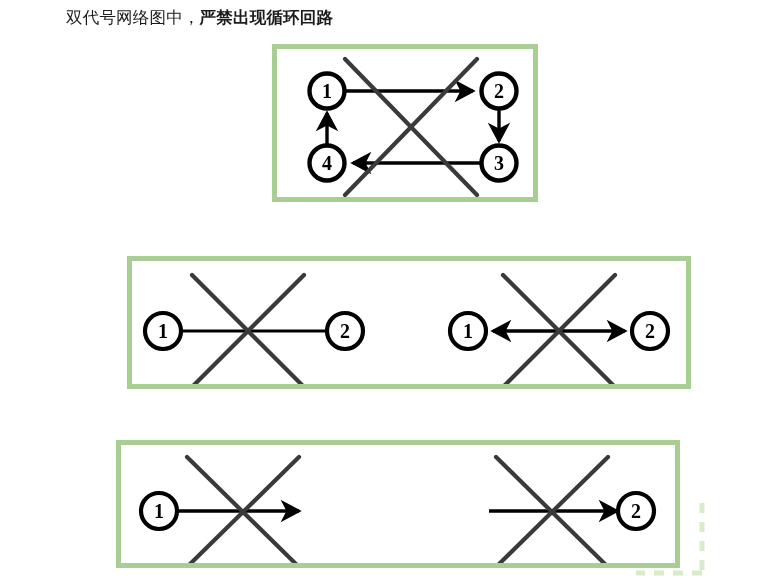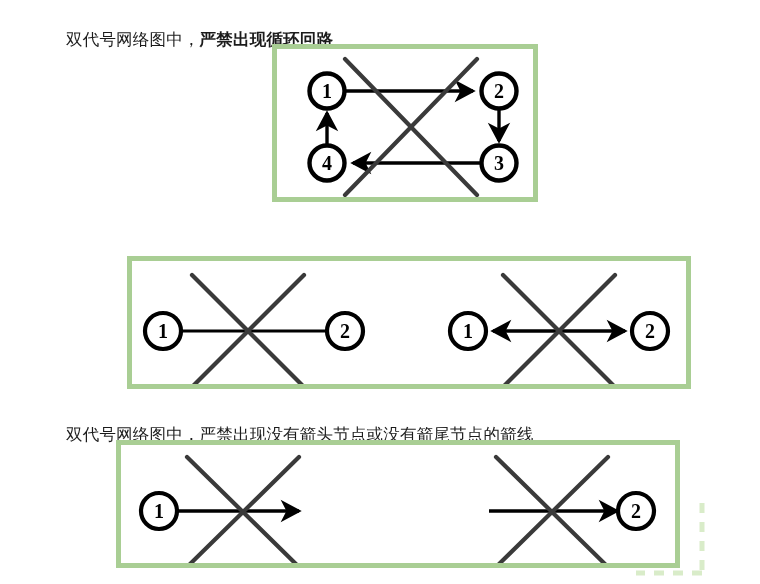--- a/index.html
+++ b/index.html
@@ -16,27 +16,26 @@
   }
   .page {
     position: absolute;
     left: 0; top: 0;
     width: 760px;
     height: 584px;
     background: #ffffff;
   }
   .caption {
     position: absolute;
-    font-family: Liberation Mono, monospace;
+    font-family: Liberation Serif, serif;
     font-size: 16.5px;
     line-height: 1.2;
     color: #1b1b1b;
     white-space: nowrap;
     letter-spacing: 0.2px;
-    margin-top: 23px;
   }
   .caption .bold {
     font-weight: bold;
   }
   #caption-1 { left: 66px;  top: 8px; }
   #caption-2 { left: 66px;  top: 228px; }
   #caption-3 { left: 66px;  top: 403px; }
 
   .figure-box {
     position: absolute;
@@ -157,21 +156,20 @@
           <text class="node-label" x="518" y="70" text-anchor="middle" dominant-baseline="central" font-size="20">2</text>
         </g>
         <g>
           <line x1="371" y1="14" x2="483" y2="126" stroke="#3a3a3a" stroke-width="4.2" stroke-linecap="round"></line>
           <line x1="483" y1="14" x2="371" y2="126" stroke="#3a3a3a" stroke-width="4.2" stroke-linecap="round"></line>
         </g>
       </g>
     </svg>
   </div>
 
-  <div class="caption" id="caption-3">双代号网络图中，严禁出现没有箭头节点或没有箭尾节点的箭线</div>
 
   <div class="figure-box" id="figure-box-3">
     <svg class="figure-svg" viewBox="0 0 554 118" preserveAspectRatio="none">
       <defs>
         <marker id="ah-r3" markerWidth="7" markerHeight="7" refX="5.6" refY="3.5" orient="auto" markerUnits="strokeWidth">
           <path d="M0.2,0.2 L6.4,3.5 L0.2,6.8 L1.9,3.5 Z" fill="#000"></path>
         </marker>
       </defs>
 
       <g>

